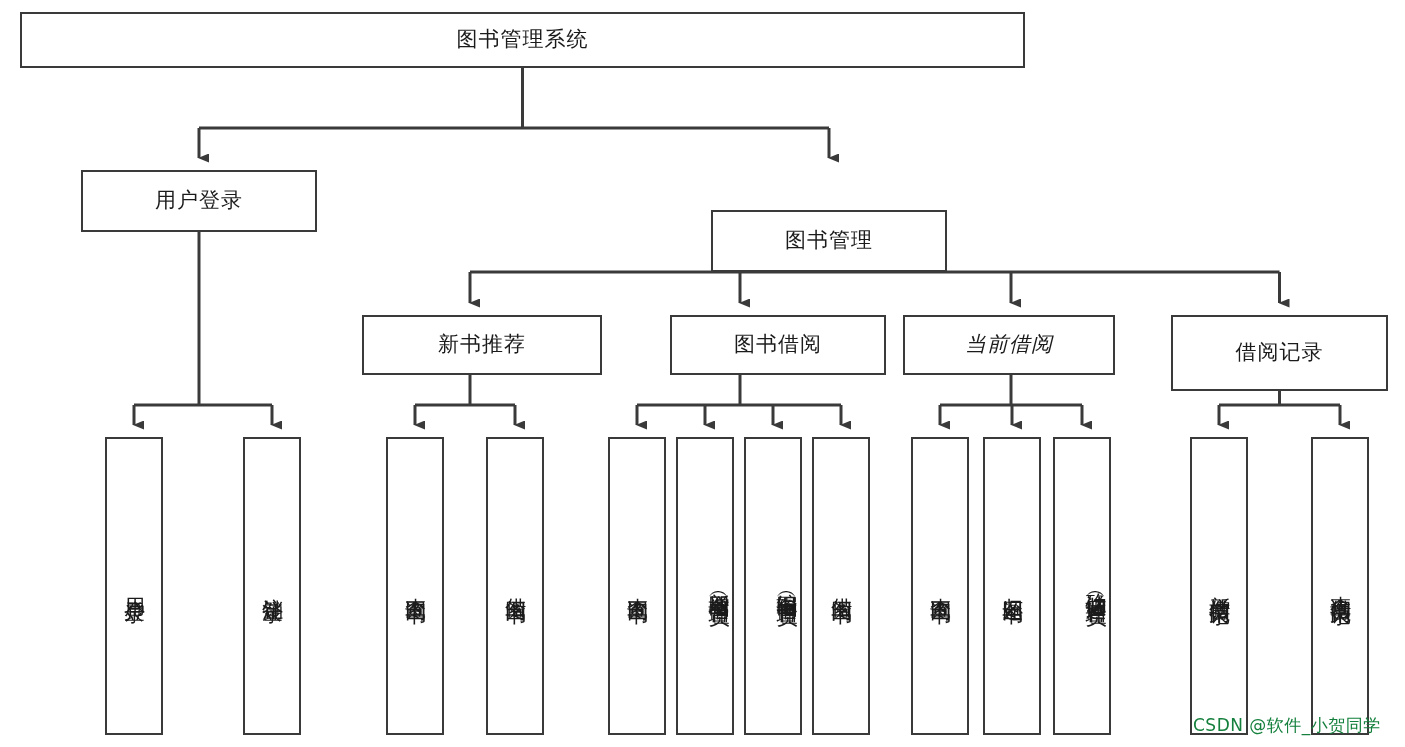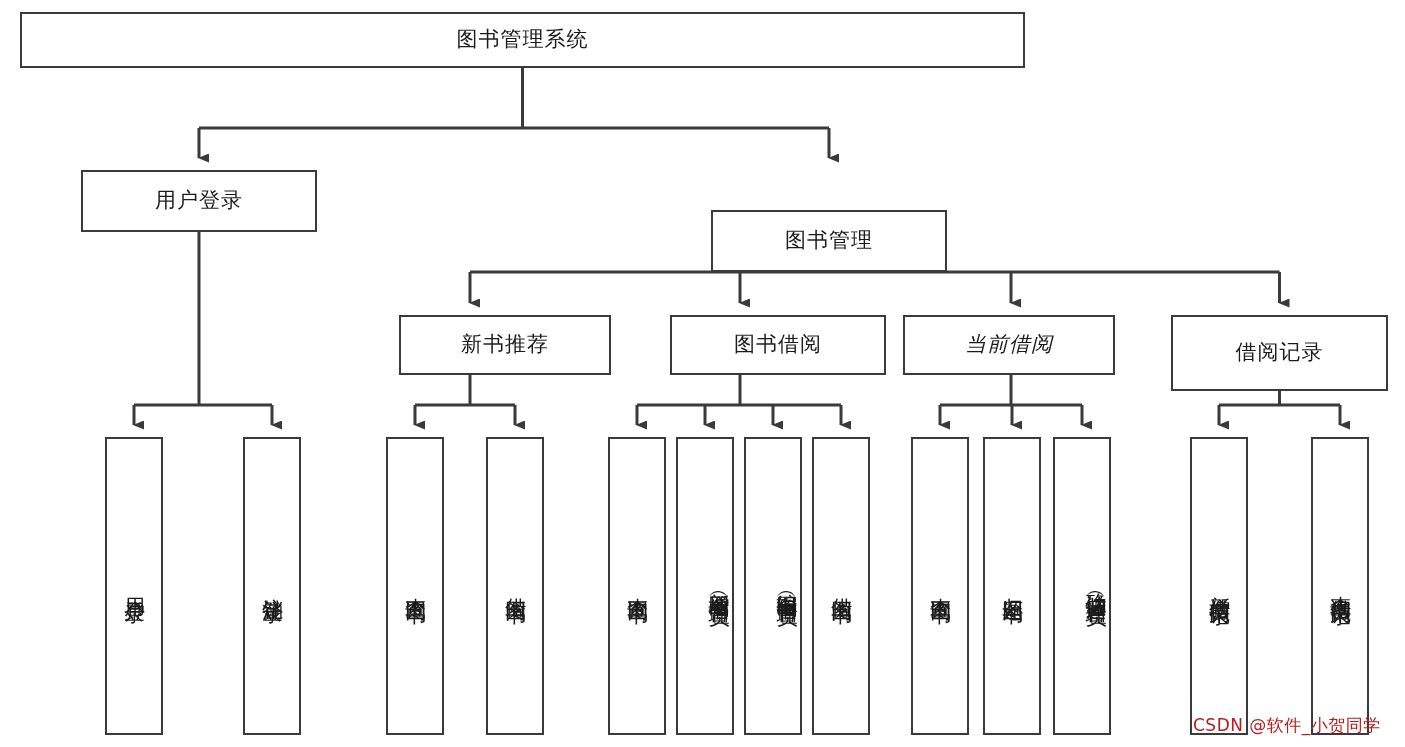--- a/index.html
+++ b/index.html
@@ -106,34 +106,34 @@
         <line x1="1219" y1="405" x2="1219" y2="425" marker-end="url(#arrow)"></line>
         <line x1="1340" y1="405" x2="1340" y2="425" marker-end="url(#arrow)"></line>
       </g>
   </svg>
 
   <div class="node horiz" style="left: 20px; top: 12px; width: 1005px; height: 56px;">图书管理系统</div>
 
   <div class="node horiz" style="left: 81px; top: 170px; width: 236px; height: 62px;">用户登录</div>
   <div class="node horiz" style="left: 711px; top: 170px; width: 236px; height: 62px; margin-top: 40px;">图书管理</div>
 
-  <div class="node horiz" style="left: 362px; top: 315px; width: 212px; height: 60px; margin-left: 37px;">新书推荐</div>
+  <div class="node horiz" style="left: 362px; top: 315px; width: 240px; height: 60px;">新书推荐</div>
   <div class="node horiz" style="left: 632px; top: 315px; width: 216px; height: 60px; margin-left: 38px;">图书借阅</div>
   <div class="node horiz" style="left: 903px; top: 315px; width: 212px; height: 60px; font-style: italic;">当前借阅</div>
   <div class="node horiz" style="left: 1171px; top: 315px; width: 217px; height: 76px;">借阅记录</div>
 
   <div class="node vert" style="left: 105px; top: 437px; width: 58px; height: 298px;">用户登录</div>
   <div class="node vert" style="left: 243px; top: 437px; width: 58px; height: 298px;">注销登录</div>
   <div class="node vert" style="left: 386px; top: 437px; width: 58px; height: 298px;">查询图书</div>
   <div class="node vert" style="left: 486px; top: 437px; width: 58px; height: 298px;">借阅图书</div>
   <div class="node vert" style="left: 608px; top: 437px; width: 58px; height: 298px;">查询图书</div>
   <div class="node vert top-anchor" style="left: 676px; top: 437px; width: 58px; height: 298px;">新增图书（管理员）</div>
   <div class="node vert top-anchor" style="left: 744px; top: 437px; width: 58px; height: 298px;">编辑图书（管理员）</div>
   <div class="node vert" style="left: 812px; top: 437px; width: 58px; height: 298px;">借阅图书</div>
   <div class="node vert" style="left: 911px; top: 437px; width: 58px; height: 298px;">查询图书</div>
   <div class="node vert" style="left: 983px; top: 437px; width: 58px; height: 298px;">归还图书</div>
   <div class="node vert top-anchor" style="left: 1053px; top: 437px; width: 58px; height: 298px;">确认归还（管理员）</div>
   <div class="node vert" style="left: 1190px; top: 437px; width: 58px; height: 298px;">新增借阅记录</div>
   <div class="node vert" style="left: 1311px; top: 437px; width: 58px; height: 298px;">查询借阅记录</div>
 
-  <div class="watermark" style="left: 1193px; top: 714px; color: #b91c1c;">CSDN @软件_小贺同学</div>
+  <div class="watermark" style="left: 1193px; top: 714px; color: #15803d;">CSDN @软件_小贺同学</div>
 
 </div>
 
 </body></html>

